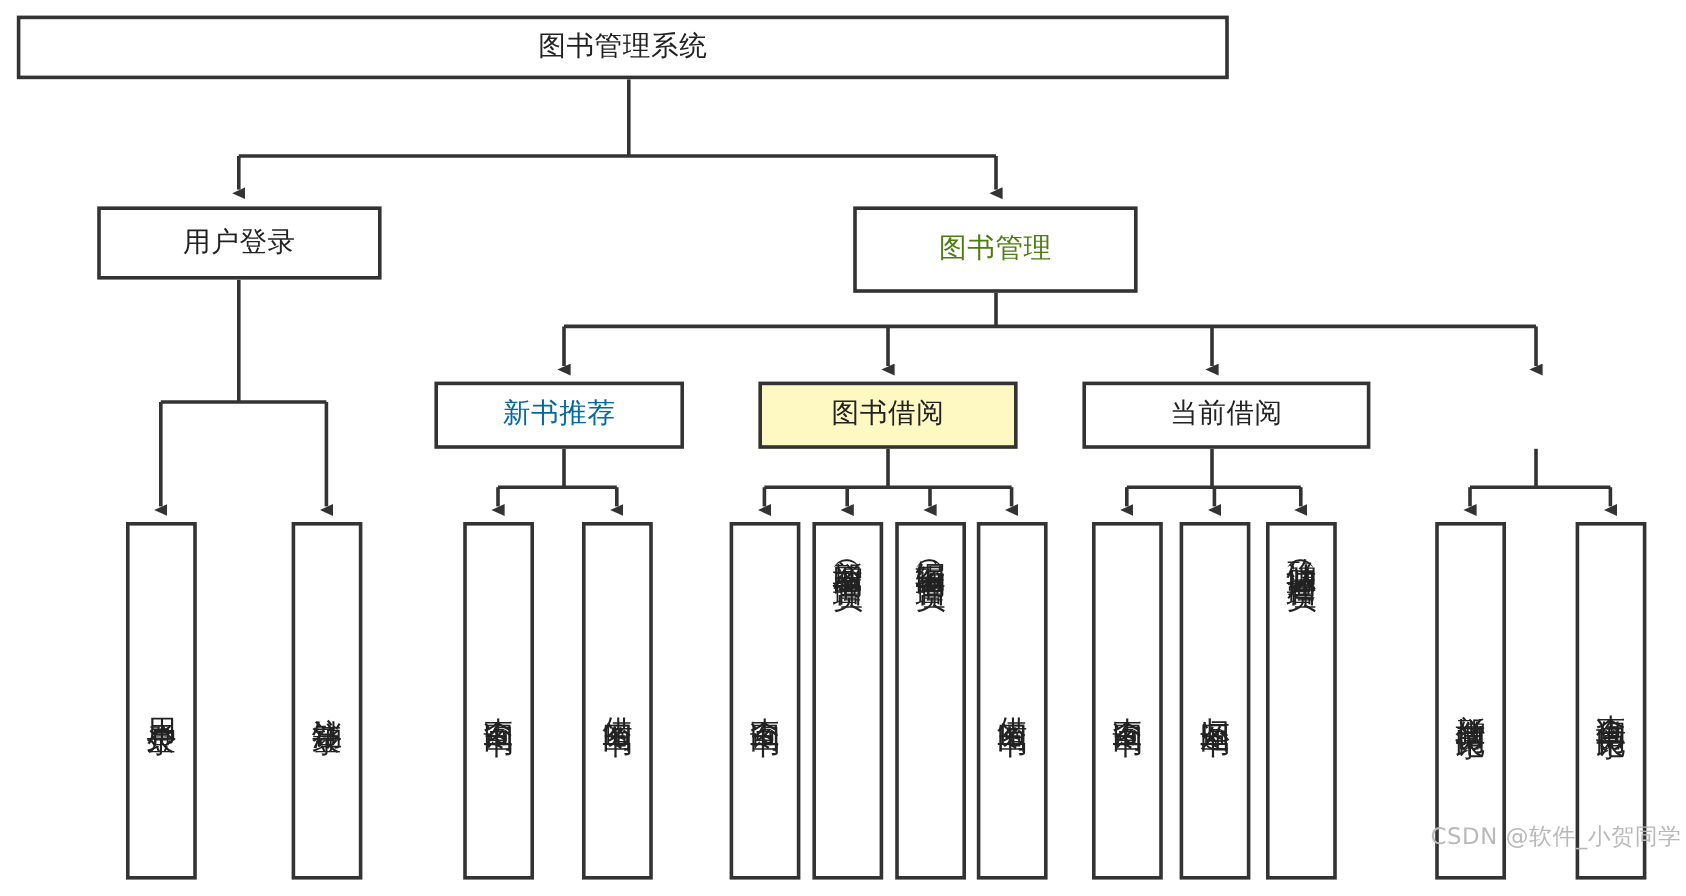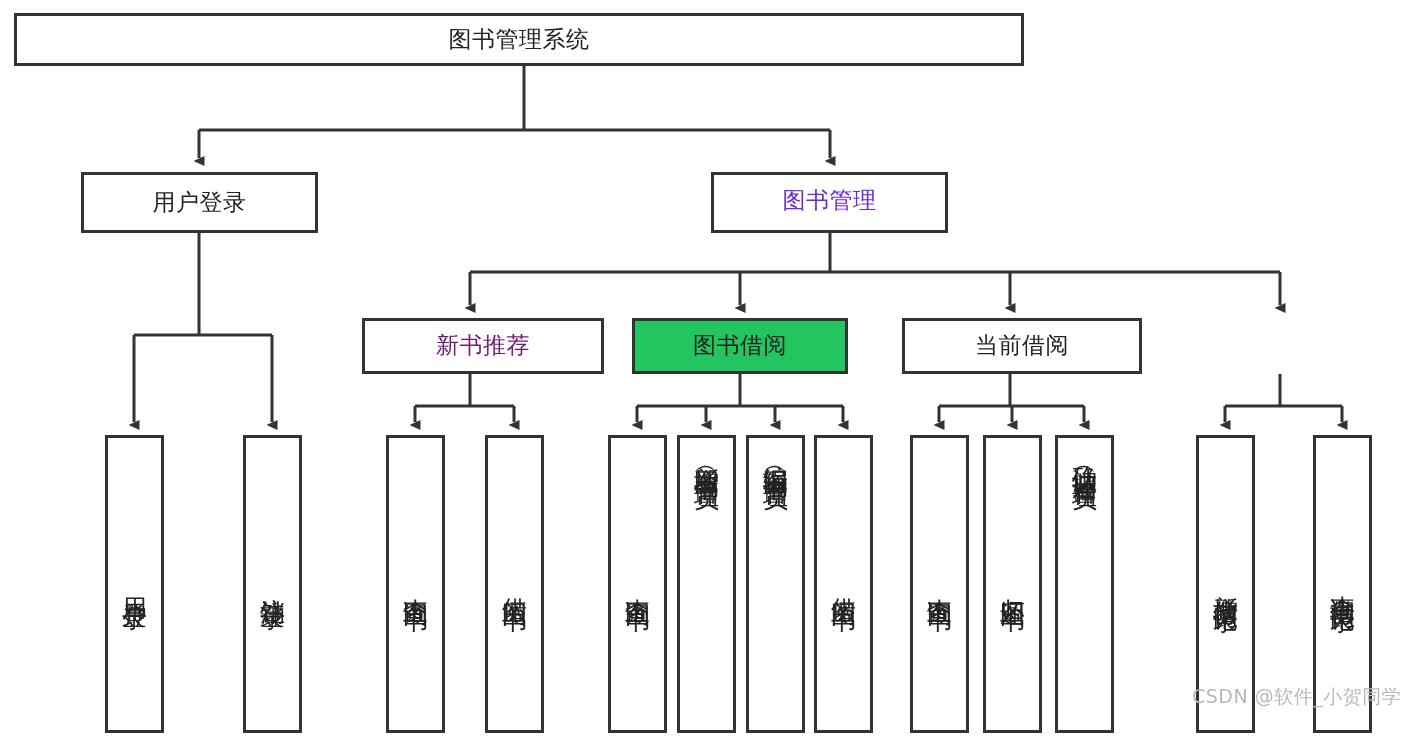--- a/index.html
+++ b/index.html
@@ -128,28 +128,28 @@
     </g>
   </svg>
 
   <div class="node horizontal" style="left: 14px; top: 13px; width: 1010px; height: 53px; border-color: rgb(51, 51, 51); background: rgb(255, 255, 255); color: rgb(34, 34, 34);">
     <span class="label">图书管理系统</span>
   </div>
 
   <div class="node horizontal" style="left: 81px; top: 172px; width: 237px; height: 61px; border-color: rgb(51, 51, 51); background: rgb(255, 255, 255); color: rgb(34, 34, 34);">
     <span class="label">用户登录</span>
   </div>
-  <div class="node horizontal" style="left: 711px; top: 172px; width: 237px; height: 61px; border-color: rgb(51, 51, 51); background: rgb(255, 255, 255); color: #6d28d9; font-family: Liberation Mono, monospace;">
+  <div class="node horizontal" style="left: 711px; top: 172px; width: 237px; height: 72px; border-color: rgb(51, 51, 51); background: rgb(255, 255, 255); color: #4d7c0f;">
     <span class="label">图书管理</span>
   </div>
 
-  <div class="node horizontal" style="left: 362px; top: 318px; width: 242px; height: 56px; border-color: rgb(51, 51, 51); background: rgb(255, 255, 255); color: #701a75;">
+  <div class="node horizontal" style="left: 362px; top: 318px; width: 208px; height: 56px; border-color: rgb(51, 51, 51); background: rgb(255, 255, 255); color: #0369a1;">
     <span class="label">新书推荐</span>
   </div>
-  <div class="node horizontal" style="left: 632px; top: 318px; width: 216px; height: 56px; border-color: rgb(51, 51, 51); background: #22c55e; color: rgb(34, 34, 34);">
+  <div class="node horizontal" style="left: 632px; top: 318px; width: 216px; height: 56px; border-color: rgb(51, 51, 51); background: #fef9c3; color: rgb(34, 34, 34);">
     <span class="label">图书借阅</span>
   </div>
   <div class="node horizontal" style="left: 902px; top: 318px; width: 240px; height: 56px; border-color: rgb(51, 51, 51); background: rgb(255, 255, 255); color: rgb(34, 34, 34);">
     <span class="label">当前借阅</span>
   </div>
 
   <div class="node vertical centered" style="left: 105px; top: 435px; width: 59px; height: 298px; border-color: rgb(51, 51, 51); background: rgb(255, 255, 255); color: rgb(34, 34, 34);">
     <span class="label">用户登录</span>
   </div>
   <div class="node vertical centered" style="left: 243px; top: 435px; width: 59px; height: 298px; border-color: rgb(51, 51, 51); background: rgb(255, 255, 255); color: rgb(34, 34, 34);">

